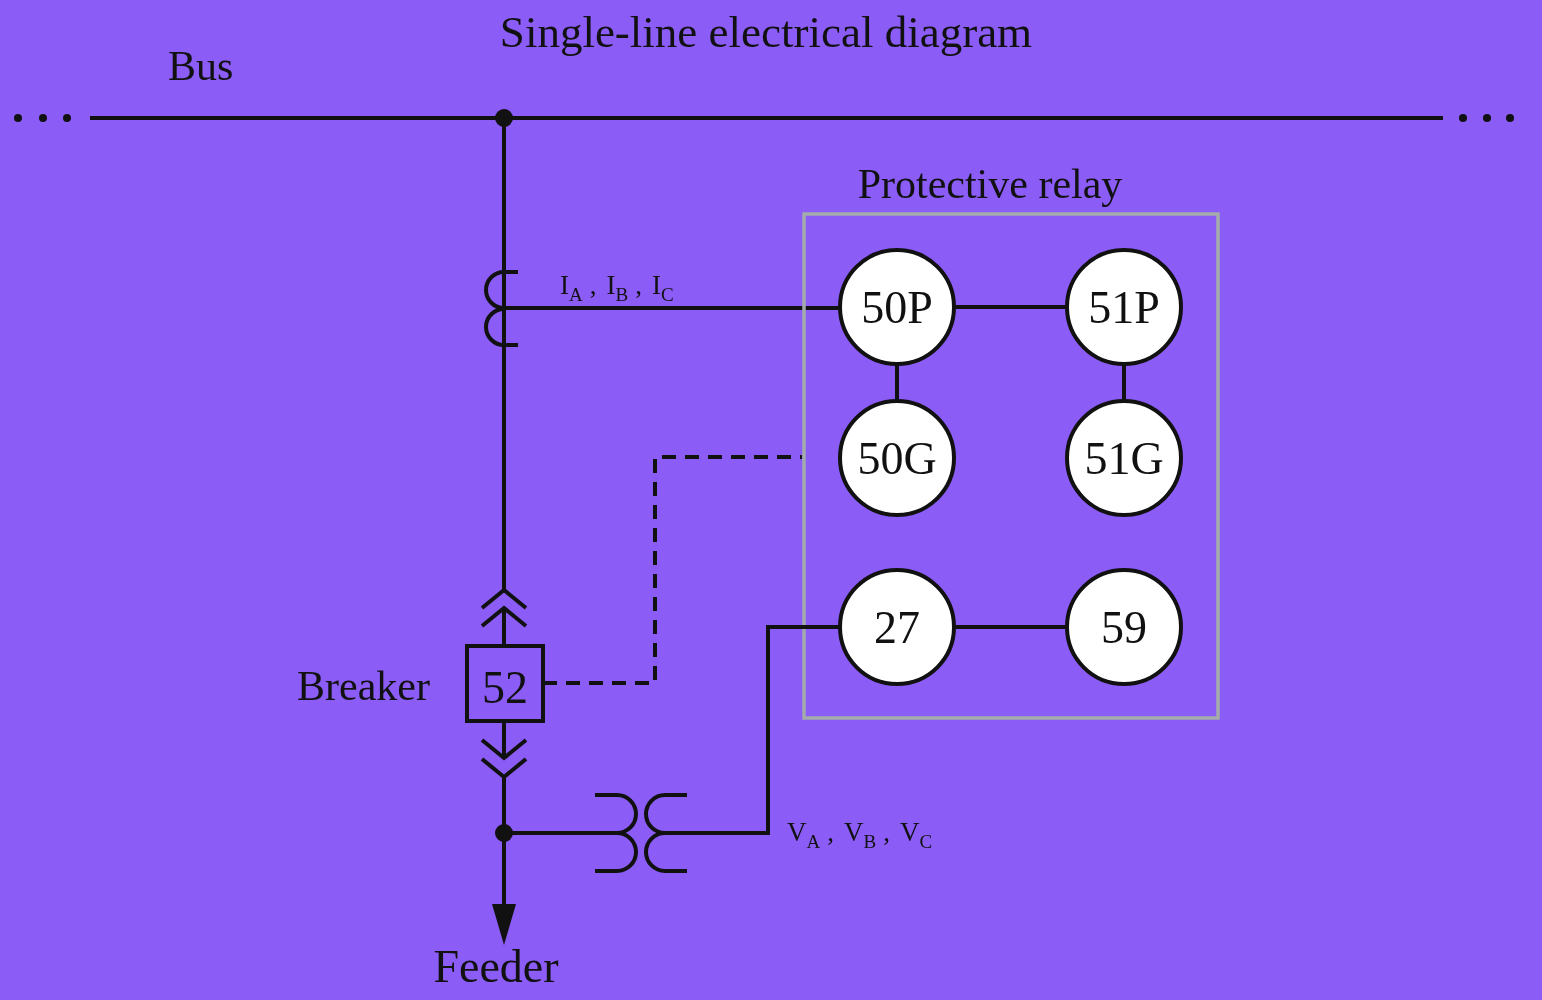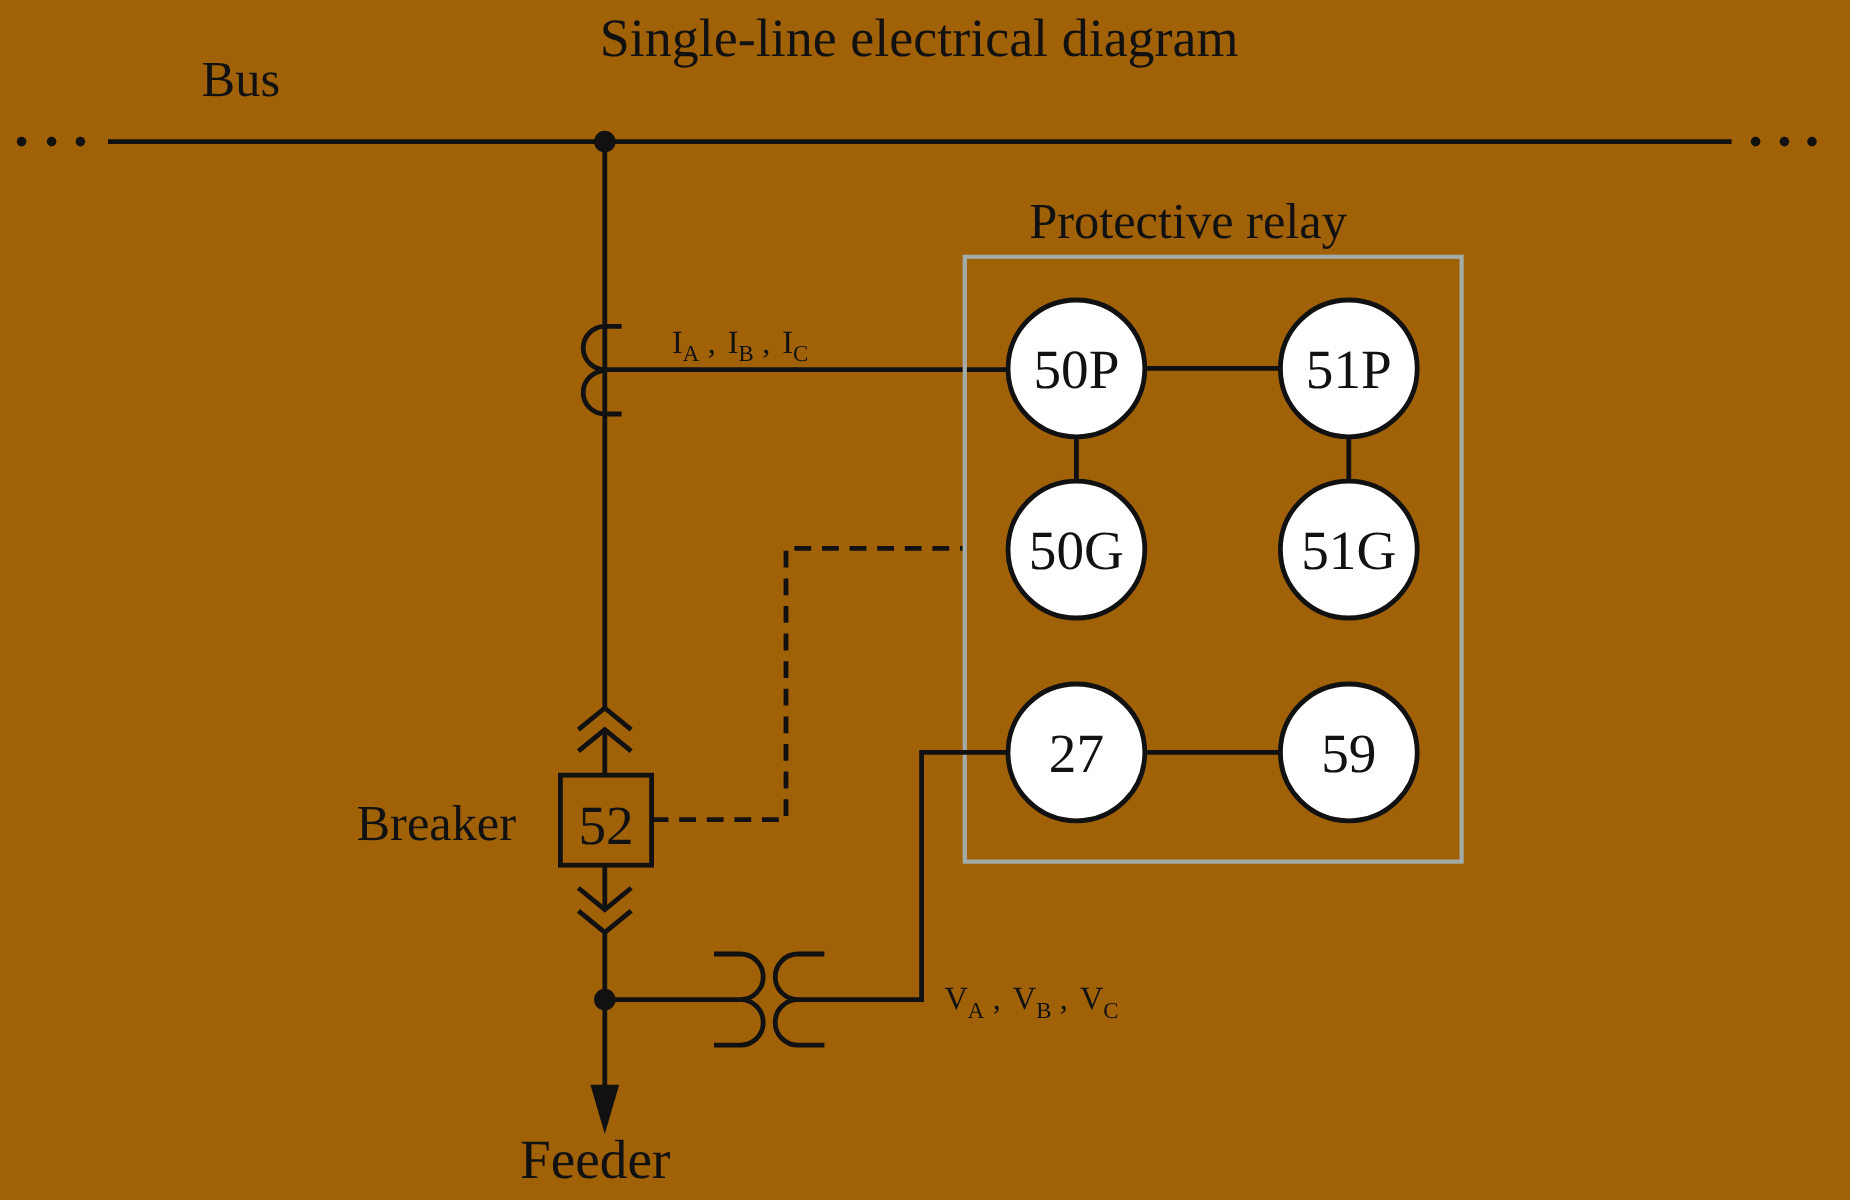--- a/index.html
+++ b/index.html
@@ -7,21 +7,21 @@
     padding: 0;
     background: #ffffff;
     width: 1542px;
     height: 1000px;
     overflow: hidden;
   }
   #stage {
     position: relative;
     width: 1542px;
     height: 1000px;
-    background: #a16207;
+    background: #8b5cf6;
   }
   svg { display: block; }
   text {
     font-family: "Liberation Serif", "DejaVu Serif", serif;
     fill: #111111;
   }
   .t-title   { font-size: 45px; }
   .t-label   { font-size: 42px; }
   .t-device  { font-size: 46px; }
   .t-sig     { font-size: 27px; }

